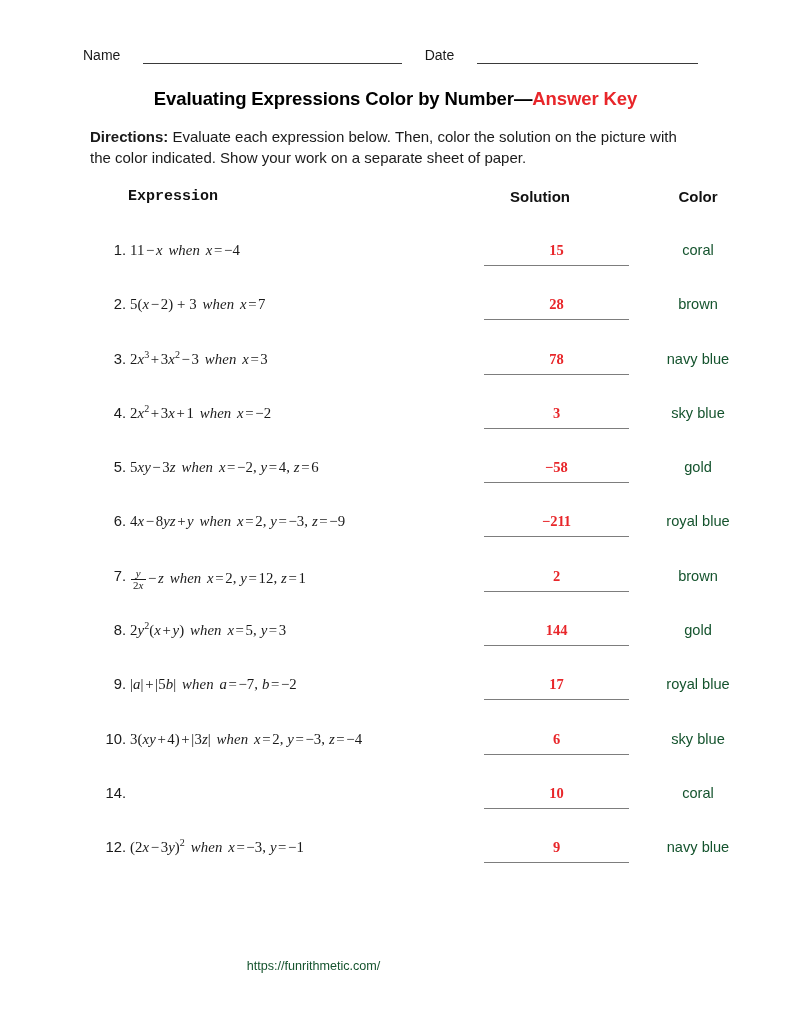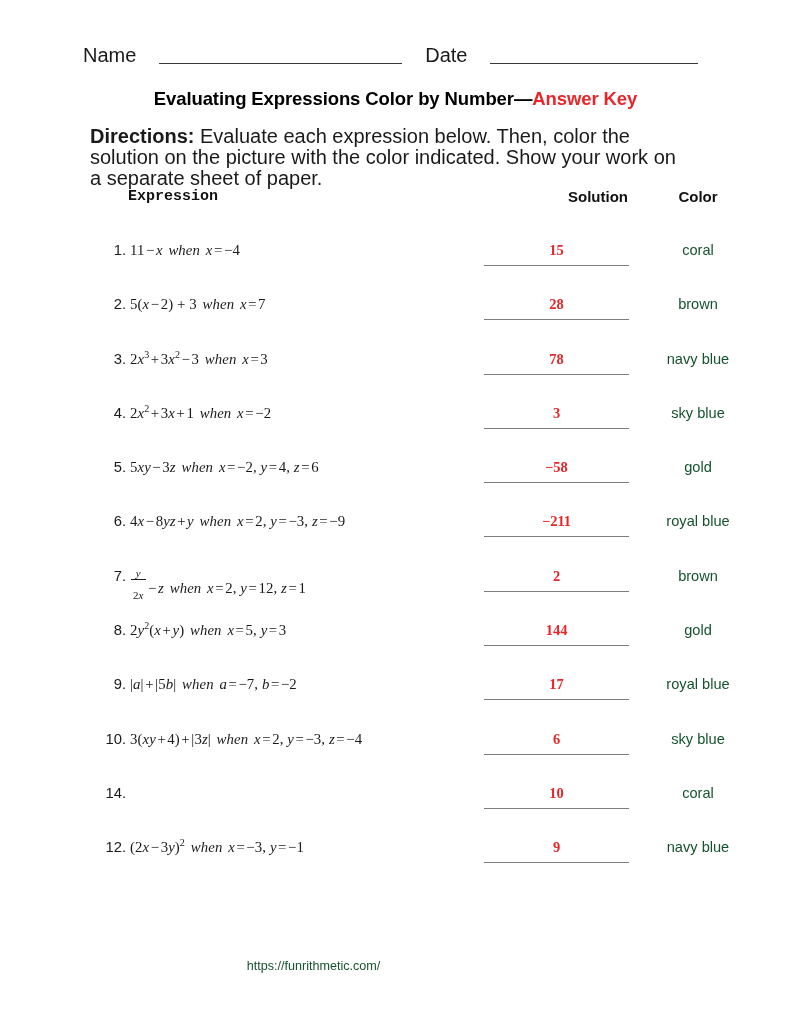--- a/index.html
+++ b/index.html
@@ -23,21 +23,21 @@
   }
 
   
   .nameline {
     position: absolute;
     left: 83px;
     top: 47px;
     width: 615px;
     display: flex;
     align-items: flex-end;
-    font-size: 20px;
+    font-size: 14px;
     color: #1a1a1a;
     gap: 23px;
   }
   .nameline .lbl {
     white-space: nowrap;
     line-height: 17px;
   }
   .nameline .rule {
     flex: 1 1 auto;
     border-bottom: 1px solid #3a3a3a;
@@ -60,21 +60,21 @@
     color: #000000;
   }
   .title .accent { color: #e8262a; text-align: center; }
 
   
   .directions {
     position: absolute;
     left: 90px;
     top: 126px;
     width: 600px;
-    font-size: 20px;
+    font-size: 15px;
     line-height: 21px;
     color: #1a1a1a;
   }
   .directions .dir-label { font-weight: bold; }
 
   
   .colheads {
     position: absolute;
     left: 0;
     top: 188px;
@@ -82,21 +82,21 @@
     height: 22px;
   }
   .colheads .ch {
     position: absolute;
     font-size: 15px;
     font-weight: bold;
     color: #111111;
     white-space: nowrap;
   }
   .ch-expression { left: 128px; font-family: Liberation Mono, monospace; }
-  .ch-solution { left: 484px; width: 144px; text-align: right; }
+  .ch-solution { left: 468px; width: 144px; text-align: center; }
   .ch-color { left: 636px; width: 124px; text-align: center; }
 
   
   .rows {
     position: absolute;
     left: 0;
     top: 232px;
     width: 791px;
   }
   .row {
@@ -146,21 +146,21 @@
   }
   .frac .fnum {
     display: block;
     font-size: 0.74em;
     padding: 0 2px;
   }
   .frac .fden {
     display: block;
     font-size: 0.74em;
     border-top: 1px solid #1a1a1a;
-    padding: 10px 2px;
+    padding: 0 2px;
   }
 
   
   .row .ansblank {
     position: absolute;
     left: 484px;
     width: 145px;
     top: 6px;
     height: 28px;
     border-bottom: 1.5px solid #7d7d7d;

